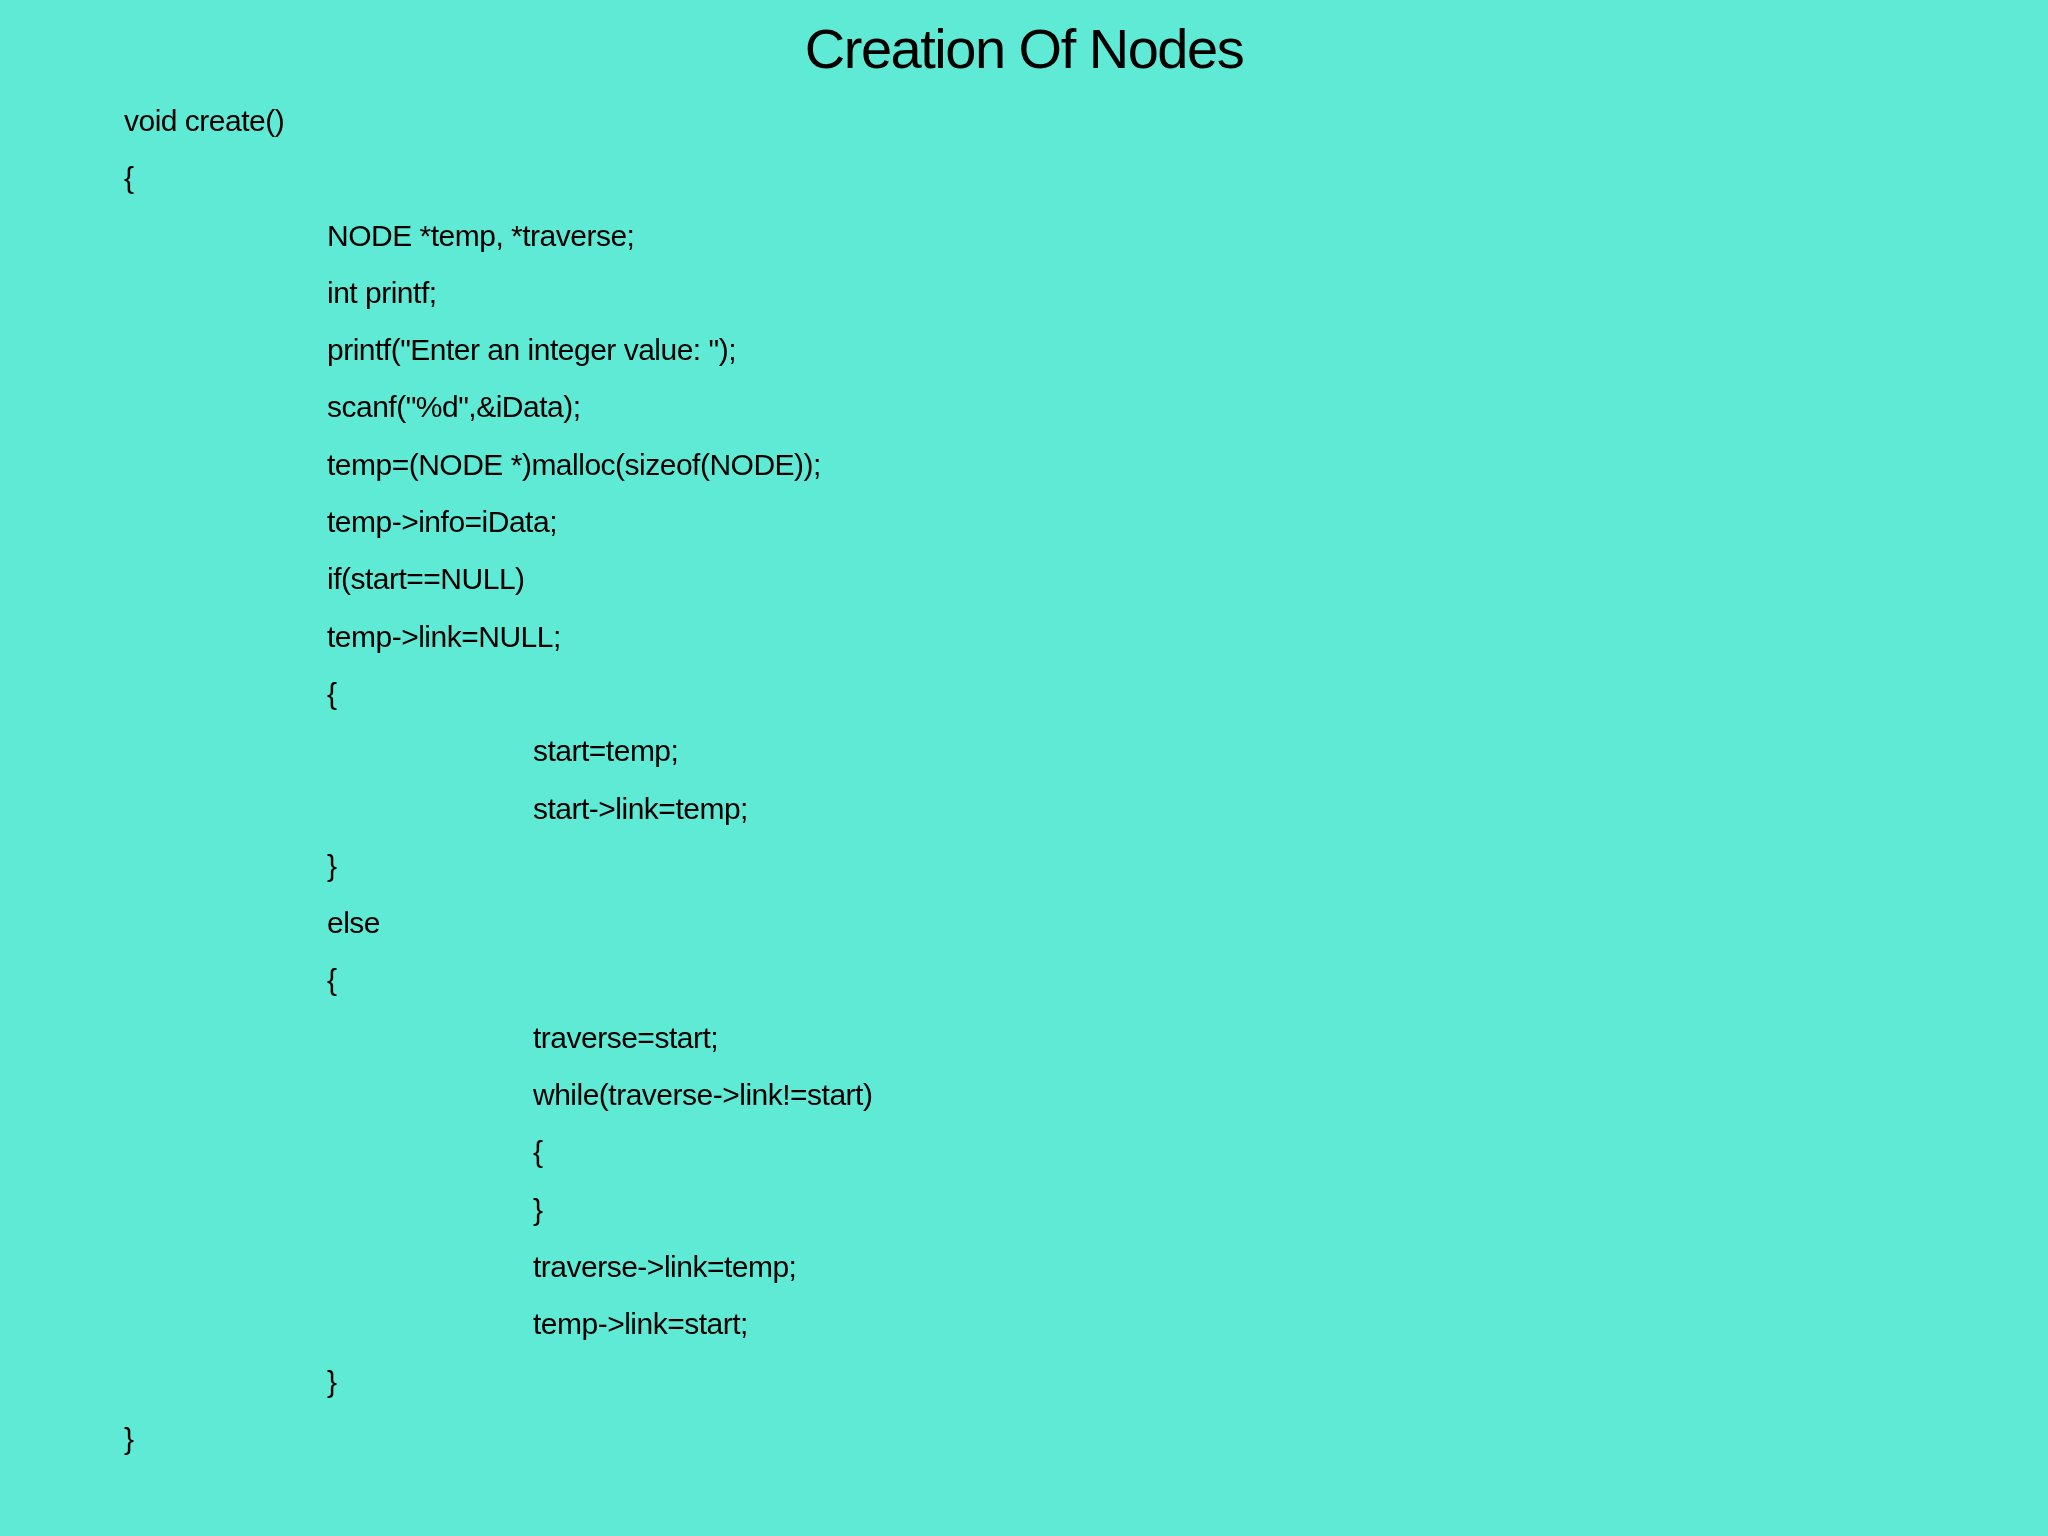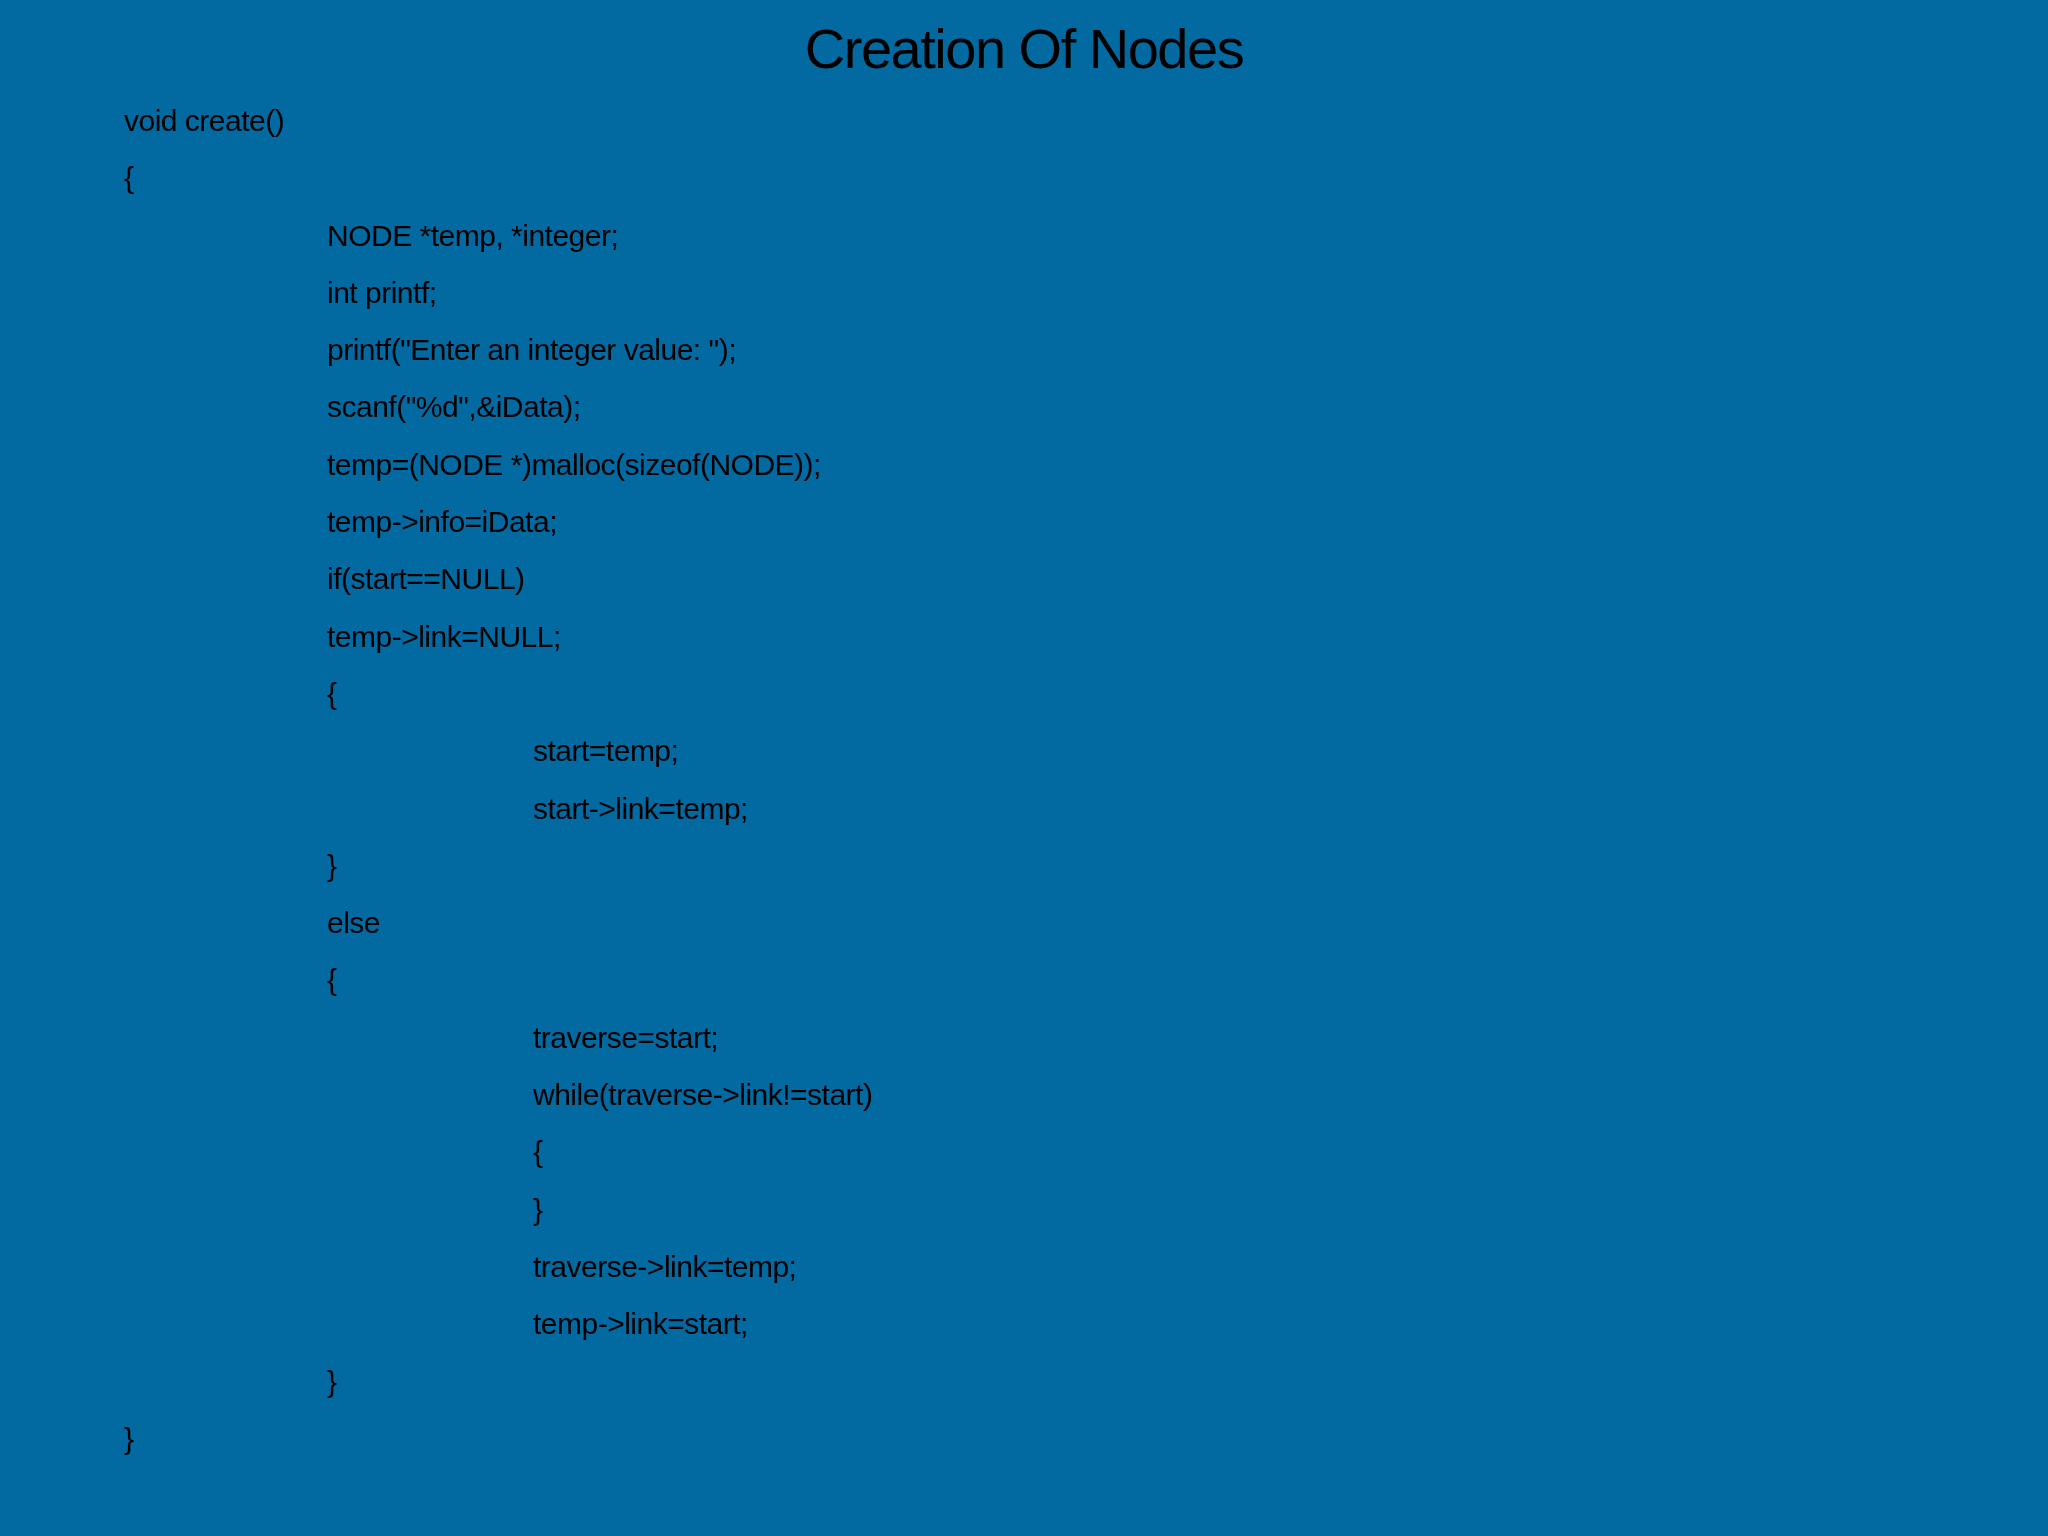--- a/index.html
+++ b/index.html
@@ -4,21 +4,21 @@
 <style>
   html, body {
     margin: 0;
     padding: 0;
     background: #ffffff;
   }
   .slide {
     position: relative;
     width: 2048px;
     height: 1536px;
-    background: #0369a1;
+    background: #5eead4;
     overflow: hidden;
     font-family: "Liberation Sans", sans-serif;
     color: #000000;
   }
   .slide-title {
     position: absolute;
     top: 10px;
     left: 0;
     width: 2048px;
     text-align: center;
@@ -50,21 +50,21 @@
   .indent-3 { padding-left: 612px; }
 </style>
 </head>
 <body>
 
 <div class="slide">
   <div class="slide-title">Creation Of Nodes</div>
   <div class="code-block" id="code-block">
       <div class="code-line indent-0">void create()</div>
       <div class="code-line indent-0">{</div>
-      <div class="code-line indent-1">NODE *temp, *integer;</div>
+      <div class="code-line indent-1">NODE *temp, *traverse;</div>
       <div class="code-line indent-1">int printf;</div>
       <div class="code-line indent-1">printf("Enter an integer value: ");</div>
       <div class="code-line indent-1">scanf("%d",&amp;iData);</div>
       <div class="code-line indent-1">temp=(NODE *)malloc(sizeof(NODE));</div>
       <div class="code-line indent-1">temp-&gt;info=iData;</div>
       <div class="code-line indent-1">if(start==NULL)</div>
       <div class="code-line indent-1">temp-&gt;link=NULL;</div>
       <div class="code-line indent-1">{</div>
       <div class="code-line indent-2">start=temp;</div>
       <div class="code-line indent-2">start-&gt;link=temp;</div>

